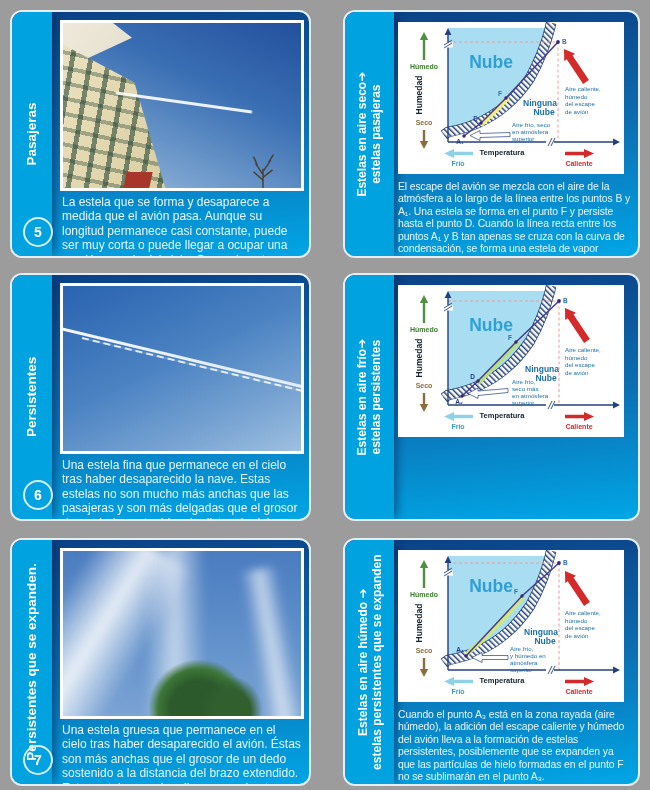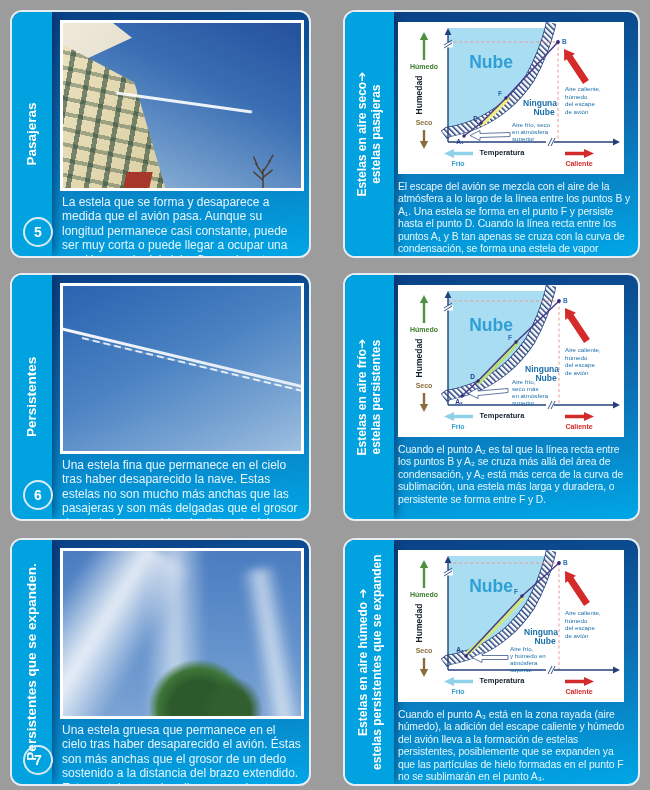--- a/index.html
+++ b/index.html
@@ -233,21 +233,20 @@
         <text x="77" y="94" text-anchor="end" font-size="6.5" font-weight="bold" fill="#223a8c">D</text>
         <text x="114" y="55" text-anchor="end" font-size="6.5" font-weight="bold" fill="#2a6fb8">F</text>
         <text x="165" y="18" font-size="6.5" font-weight="bold" fill="#2a6fb8">B</text>
         <text x="104" y="133" text-anchor="middle" font-size="7.5" font-weight="bold" fill="#14202e">Temperatura</text>
         <polygon points="46,131.5 56,127 56,129.7 75,129.7 75,133.3 56,133.3 56,136" fill="#8ed2ea"></polygon>
         <text x="60" y="144" text-anchor="middle" font-size="7" font-weight="bold" fill="#3aa0d0">Frío</text>
         <polygon points="196,131.5 186,127 186,129.7 167,129.7 167,133.3 186,133.3 186,136" fill="#d42a2a"></polygon>
         <text x="181" y="144" text-anchor="middle" font-size="7" font-weight="bold" fill="#d42a2a">Caliente</text>
       </svg>
     </div>
-    <p class="desc">Cuando el punto A₂ es tal que la línea recta entre los puntos B y A₂ se cruza más allá del área de condensación, y A₂ está más cerca de la curva de sublimación,  una estela más larga y duradera, o persistente se forma entre F y D.</p>
   </section>
 
   <section class="card card-left" style="left:10px;top:538px;width:301px;height:248px">
     <div class="strip">
       <div class="vtitle">
           <div class="vtext">Persistentes que se expanden.</div>
         </div>
     </div>
     <div class="badge">7</div>
     <div class="photo">

